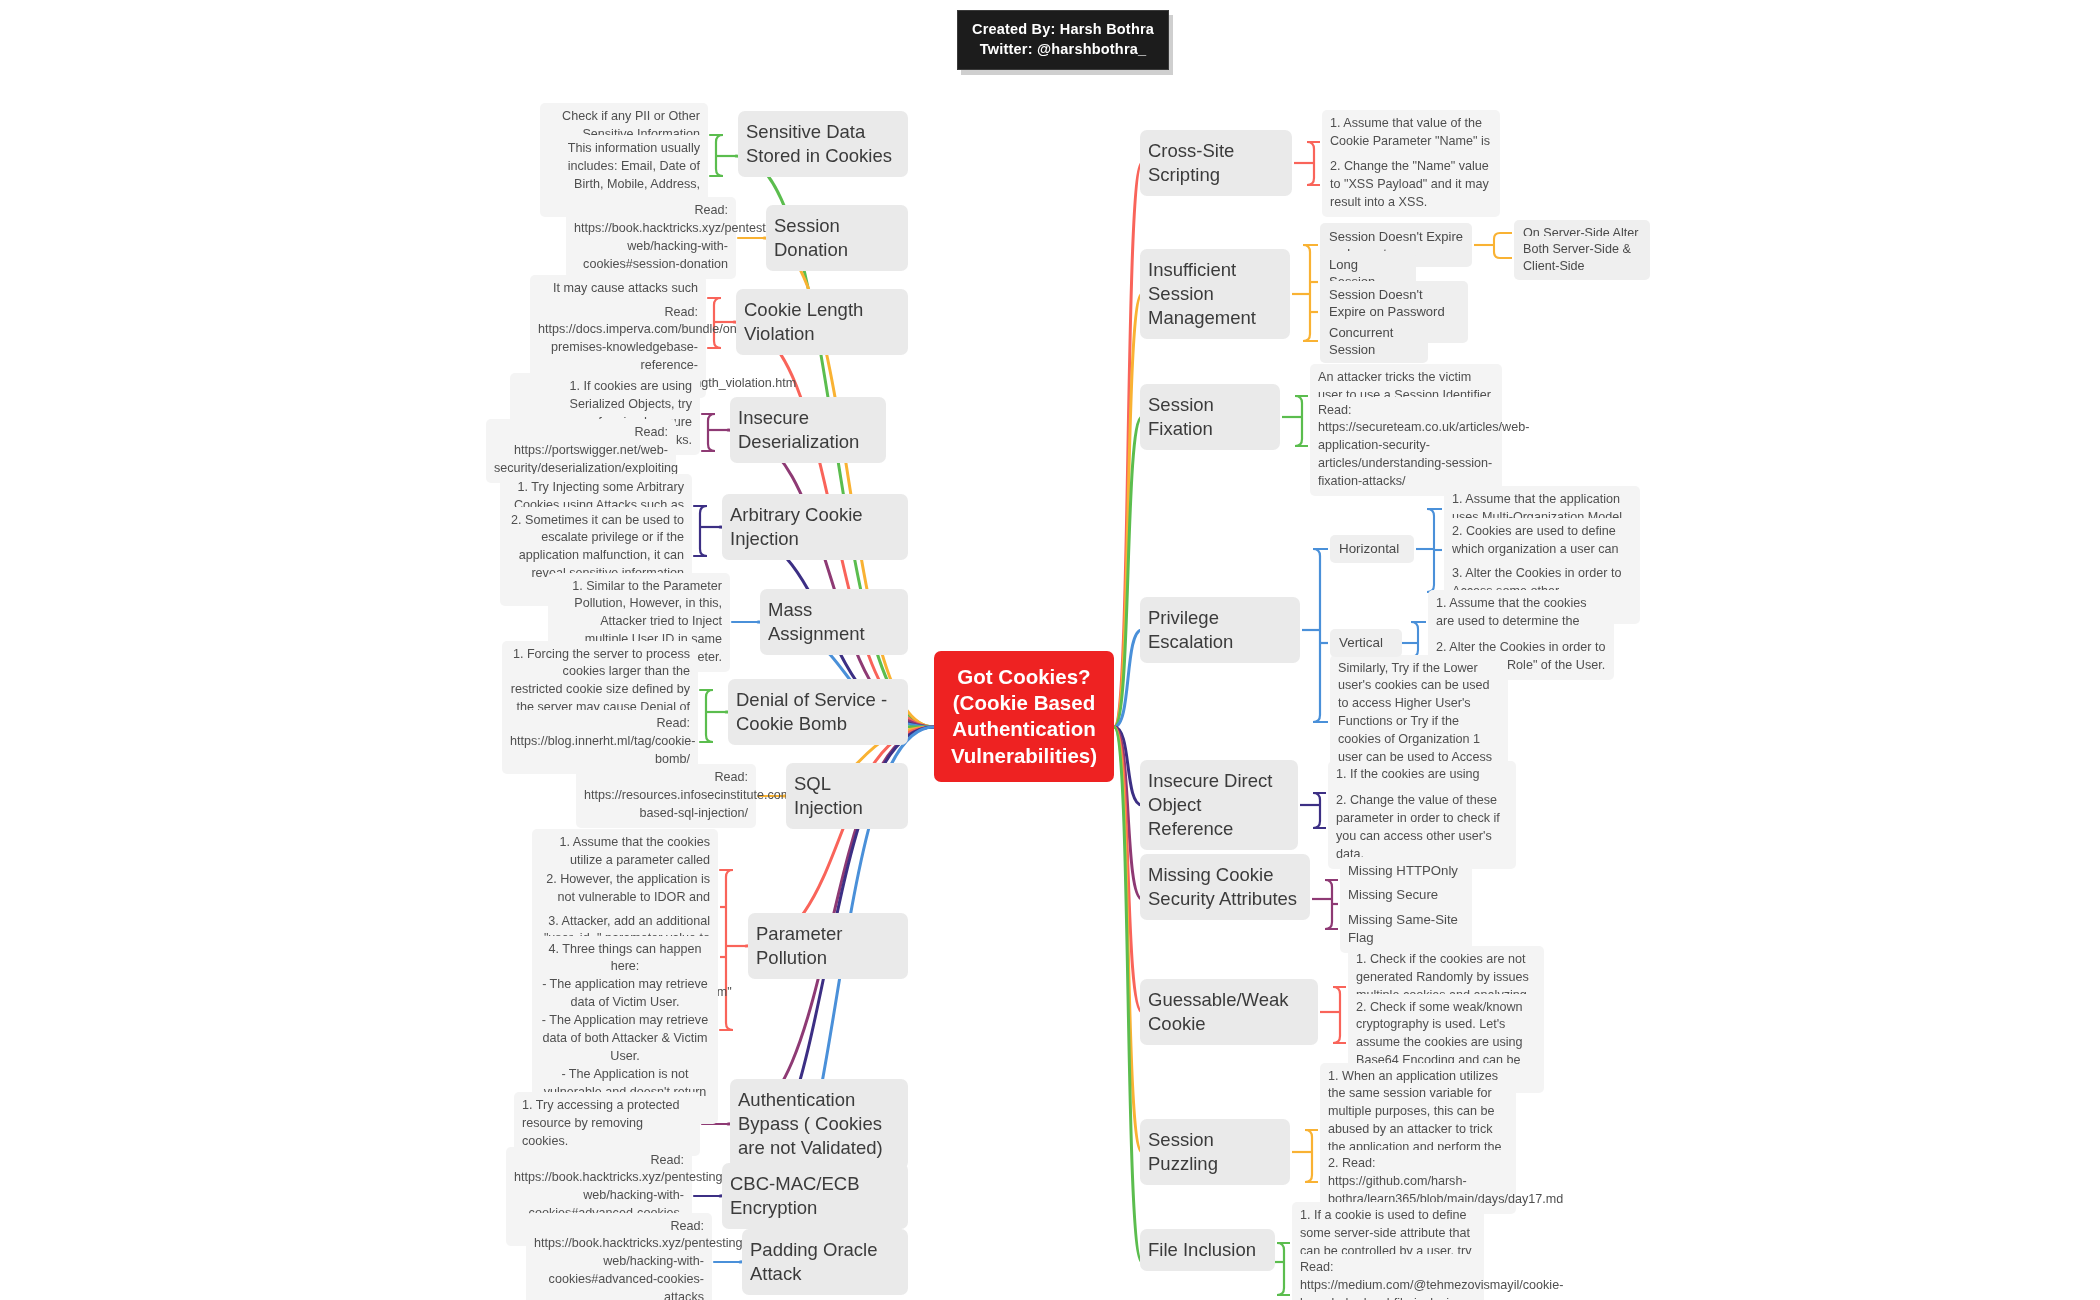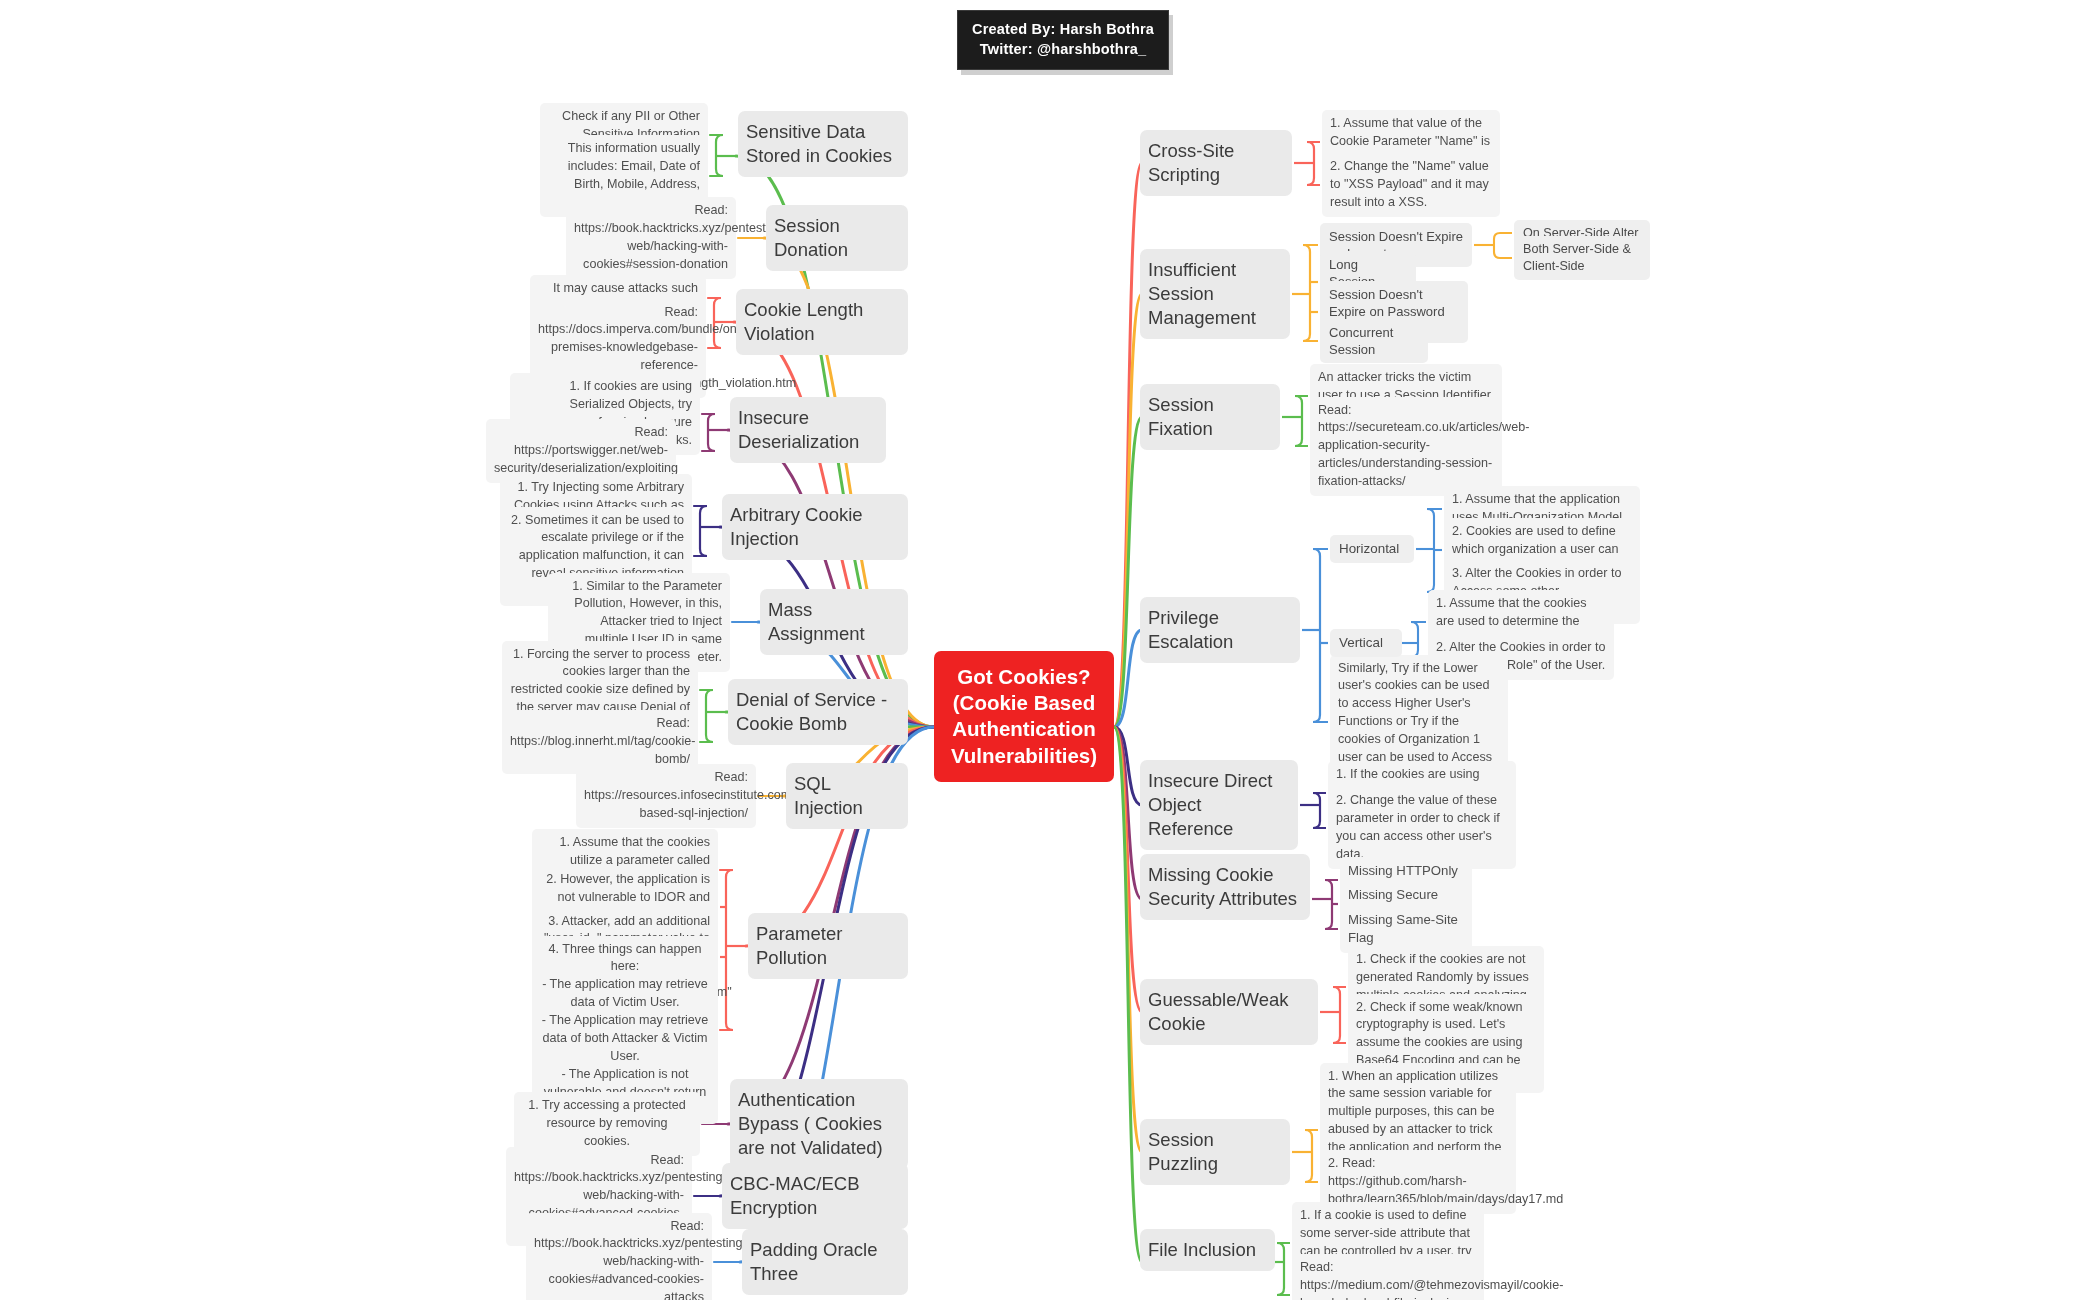--- a/index.html
+++ b/index.html
@@ -177,24 +177,24 @@
       <div class="leaf r" style="left: 576px; top: 764px; width: 180px; text-align: right;">Read: https://resources.infosecinstitute.com/topic/cookie-based-sql-injection/</div>
       <div class="topic" style="left: 748px; top: 913px; width: 160px;">Parameter Pollution</div>
       <div class="leaf r" style="left: 532px; top: 829px; width: 186px; text-align: right;">1. Assume that the cookies utilize a parameter called "user_id=" to retrieve some data.</div>
       <div class="leaf r" style="left: 532px; top: 866px; width: 186px; text-align: right;">2. However, the application is not vulnerable to IDOR and changing "user_id=" to victim value, doesn't help out.</div>
       <div class="leaf r" style="left: 532px; top: 907.5px; width: 186px; text-align: right;">3. Attacker, add an additional "user_id=" parameter value to the cookie with victim's user ID. Like: "user_id=attacker&amp;user_id=victim"</div>
       <div class="leaf r" style="left: 532px; top: 935.5px; width: 186px; text-align: center;">4. Three things can happen here:
 - The application may retrieve data of Victim User.
 - The Application may retrieve data of both Attacker &amp; Victim User.
 - The Application is not vulnerable and doesn't return anything.</div>
       <div class="topic" style="left: 730px; top: 1079px; width: 178px;">Authentication Bypass ( Cookies are not Validated)</div>
-      <div class="leaf r" style="left: 514px; top: 1092px; width: 186px; text-align: center;">1. Try accessing a protected resource by removing cookies.</div>
+      <div class="leaf r" style="left: 514px; top: 1092px; width: 186px; text-align: left;">1. Try accessing a protected resource by removing cookies.</div>
       <div class="topic" style="left: 722px; top: 1163px; width: 186px;">CBC-MAC/ECB Encryption</div>
       <div class="leaf r" style="left: 506px; top: 1146.5px; width: 186px; text-align: right;">Read: https://book.hacktricks.xyz/pentesting-web/hacking-with-cookies#advanced-cookies-attacks</div>
-      <div class="topic" style="left: 742px; top: 1229px; width: 166px;">Padding Oracle Three</div>
+      <div class="topic" style="left: 742px; top: 1229px; width: 166px;">Padding Oracle Attack</div>
       <div class="leaf r" style="left: 526px; top: 1212.5px; width: 186px; text-align: right;">Read: https://book.hacktricks.xyz/pentesting-web/hacking-with-cookies#advanced-cookies-attacks</div>
       <div class="topic" style="left: 1140px; top: 130px; width: 152px;">Cross-Site Scripting</div>
       <div class="leaf l" style="left: 1322px; top: 110px; width: 178px;">1. Assume that value of the Cookie Parameter "Name" is reflected in the application.</div>
       <div class="leaf l" style="left: 1322px; top: 153px; width: 178px;">2. Change the "Name" value to "XSS Payload" and it may result into a XSS.</div>
       <div class="topic" style="left: 1140px; top: 249px; width: 150px;">Insufficient Session Management</div>
       <div class="sub" style="left: 1320px; top: 222.5px; width: 152px; font-size: 13px;">Session Doesn't Expire on Logout</div>
       <div class="sub" style="left: 1514px; top: 219.5px; width: 136px; font-size: 12.6px;">On Server-Side Alter</div>
       <div class="sub" style="left: 1514px; top: 236px; width: 136px; font-size: 12.6px;">Both Server-Side &amp; Client-Side</div>
       <div class="sub" style="left: 1320px; top: 251px; width: 96px; font-size: 13px;">Long Session Expiry</div>
       <div class="sub" style="left: 1320px; top: 281px; width: 148px; font-size: 13px;">Session Doesn't Expire on Password Reset/Change</div>

